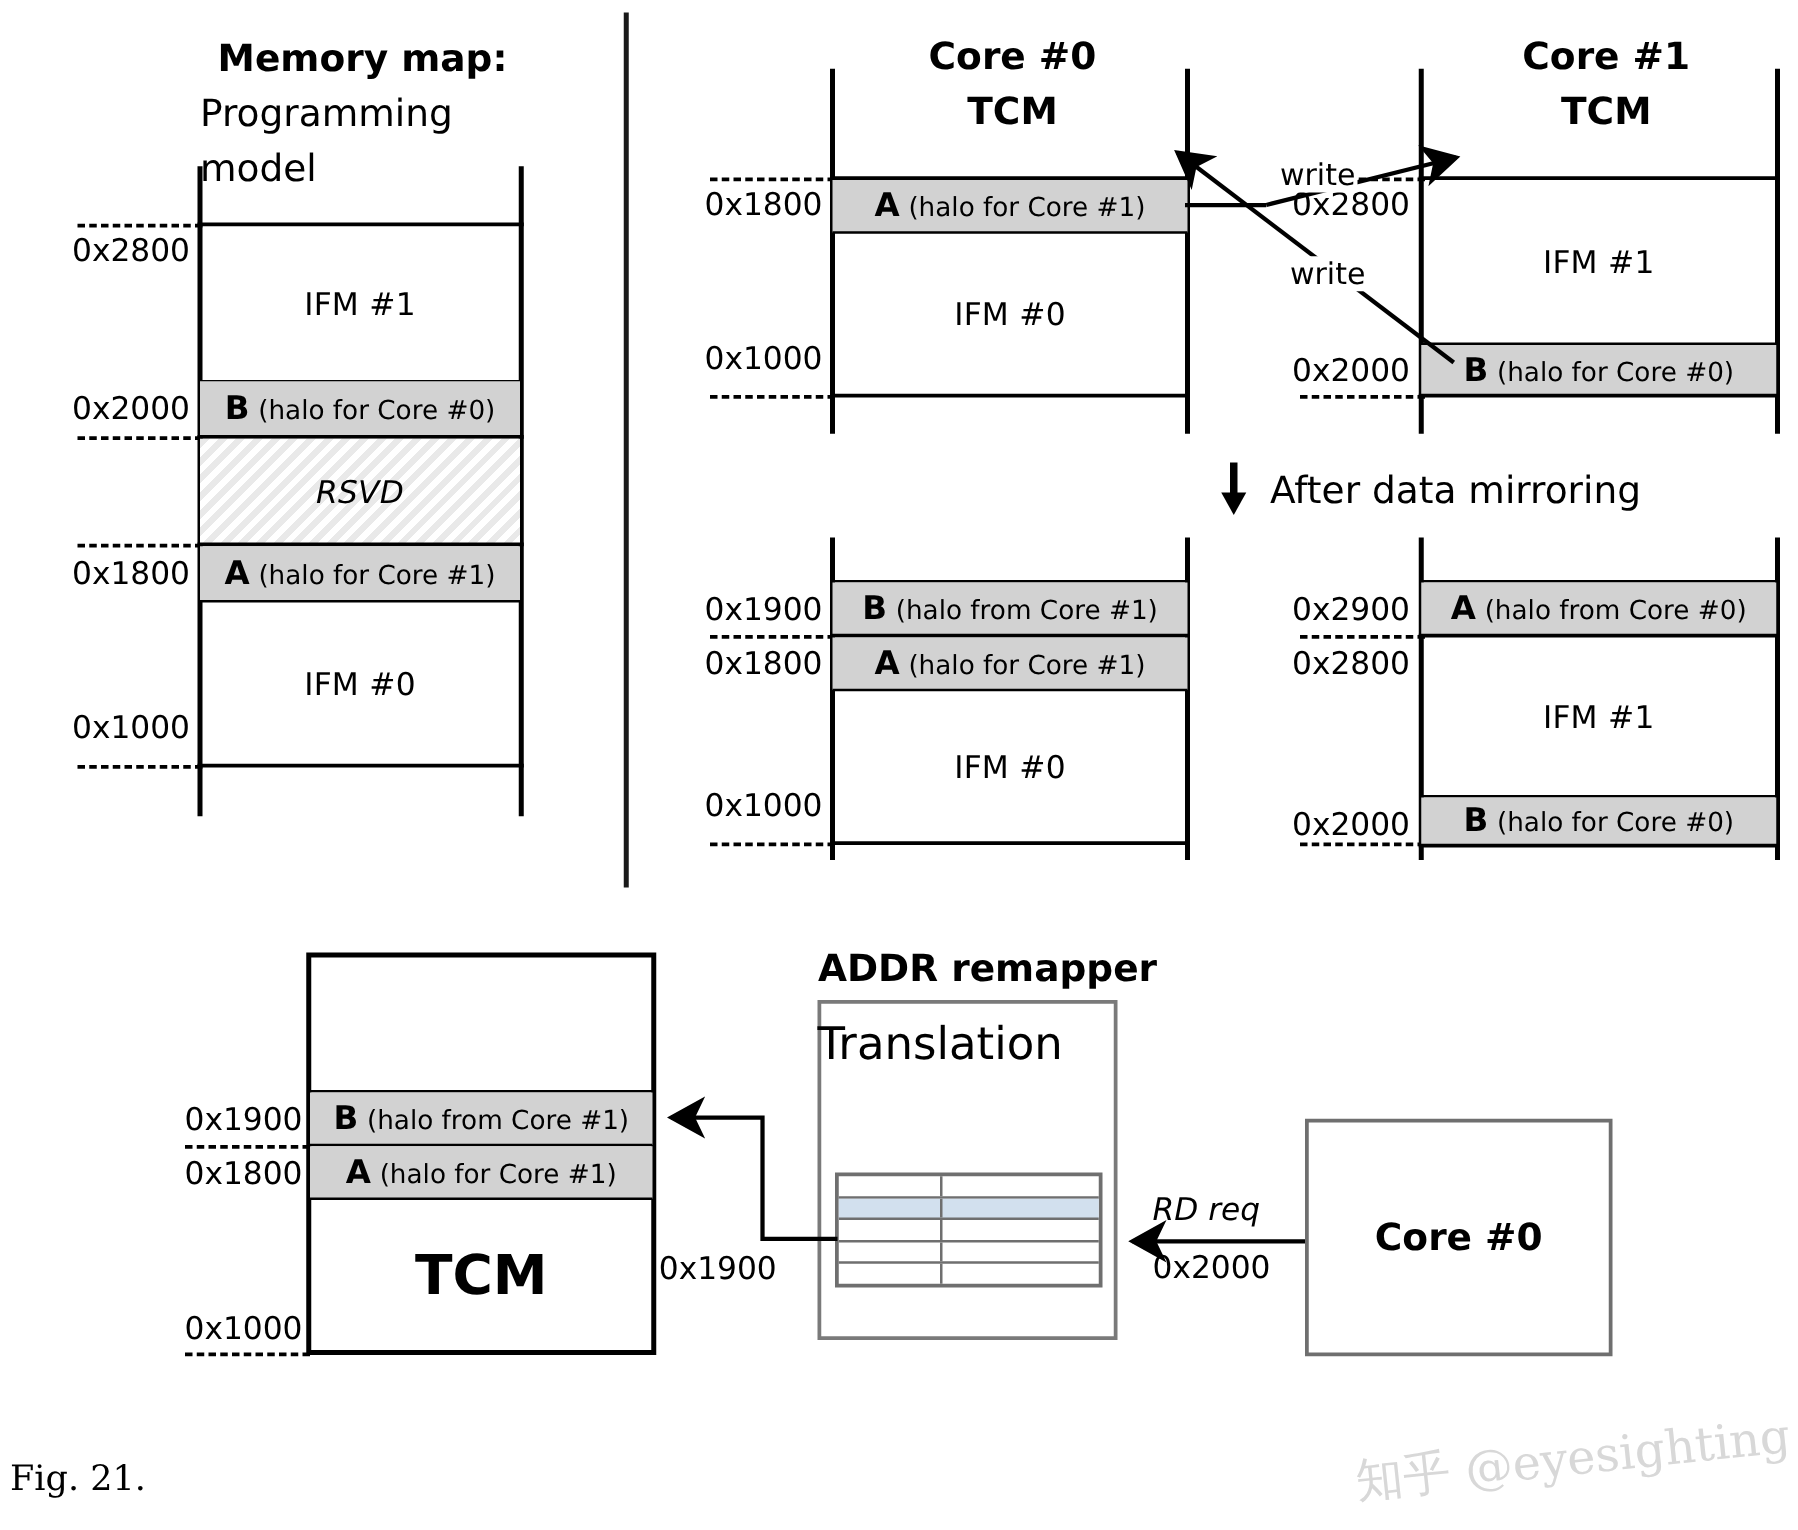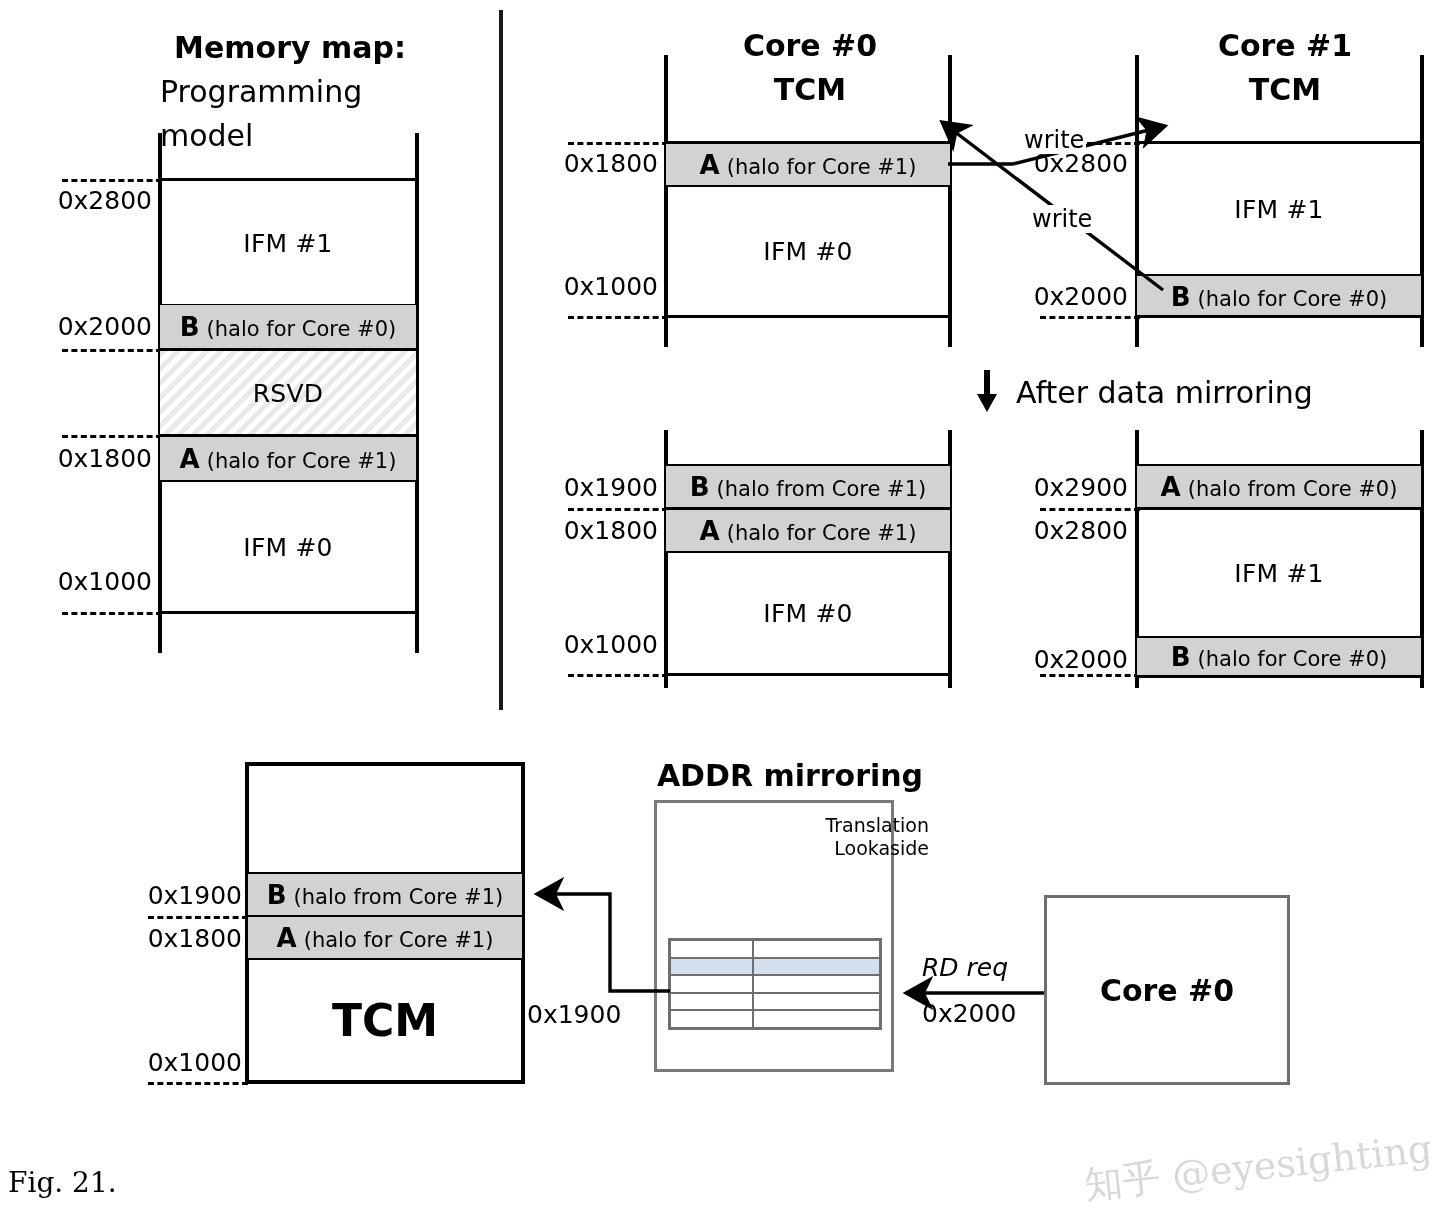--- a/index.html
+++ b/index.html
@@ -40,22 +40,22 @@
 
   .wm{position:absolute;font-family:"DejaVu Serif","Liberation Serif",serif;
       font-size:38px;color:#d8d8d8;white-space:nowrap;
       transform:rotate(-6deg);transform-origin:left top;}
 
   .wlab{position:absolute;font-size:24px;white-space:nowrap;background:#fff;
         padding:0 2px;}
 
   .grayframe{position:absolute;box-sizing:border-box;border:3px solid #7a7a7a;
              background:#fff;}
-  .tlbtitle{position:absolute;text-align:right;font-size:19px;line-height:1.22;
-            white-space:nowrap;padding-left:35px;}
+  .tlbtitle{position:absolute;text-align:left;font-size:36px;line-height:1.22;
+            white-space:nowrap;}
 
   .tlbtable{position:absolute;box-sizing:border-box;border:3px solid #6f6f6f;
             display:flex;flex-direction:column;}
   .tlbrow{flex:1;display:flex;border-bottom:2px solid #6f6f6f;box-sizing:border-box;}
   .tlbrow:last-child{border-bottom:none;}
   .tlbrow.hl{background:#d2e0ee;}
   .tlbc1{width:40%;border-right:2px solid #6f6f6f;box-sizing:border-box;}
   .tlbc2{flex:1;}
 
   .corebox{position:absolute;box-sizing:border-box;border:3px solid #6f6f6f;
@@ -93,21 +93,21 @@
 <div class="thin" style="left:160px;top:304px;width:256px;"></div>
 
 <div class="seg gray" style="left:160px;top:305px;width:256px;height:44px;">
   <span class="halo">
     <b>B</b>
     <span class="sub">(halo for Core #0)</span>
   </span>
 </div>
 <div class="hline" style="left:158px;top:348px;width:261px;"></div>
 
-<div class="seg hatch" style="left:160px;top:351px;width:256px;height:84px;">
+<div class="seg hatch" style="left:160px;top:351px;width:256px;height:84px;font-style:italic;">
   <span class="seg-label" style="font-weight:normal;">RSVD</span>
 </div>
 <div class="hline" style="left:158px;top:434px;width:261px;"></div>
 
 <div class="seg gray" style="left:160px;top:437px;width:256px;height:44px;">
   <span class="halo">
     <b>A</b>
     <span class="sub">(halo for Core #1)</span>
   </span>
 </div>
@@ -272,27 +272,26 @@
   <span class="halo">
     <b>A</b>
     <span class="sub">(halo for Core #1)</span>
   </span>
 </div>
 <div class="thin" style="left:248px;top:958px;width:274px;"></div>
 <div class="seg" style="left:248px;top:960px;width:274px;height:120px;">
   <span style="font-size:44px;font-weight:bold;">TCM</span>
 </div>
 
-<div class="title" style="left:640px;top:758px;width:300px;">ADDR mirroring</div>
+<div class="title" style="left:640px;top:758px;width:300px;">ADDR remapper</div>
 
 <div class="grayframe" style="left:654px;top:800px;width:240px;height:272px;"></div>
 
 <div class="tlbtitle" style="left:654px;top:814px;width:240px;">
   <div>Translation</div>
-  <div>Lookaside</div>
 </div>
 
 <div class="tlbtable" style="left:668px;top:938px;width:214px;height:92px;">
   <div class="tlbrow">
     <div class="tlbc1"></div>
     <div class="tlbc2"></div>
   </div>
   <div class="tlbrow hl">
     <div class="tlbc1"></div>
     <div class="tlbc2"></div>

